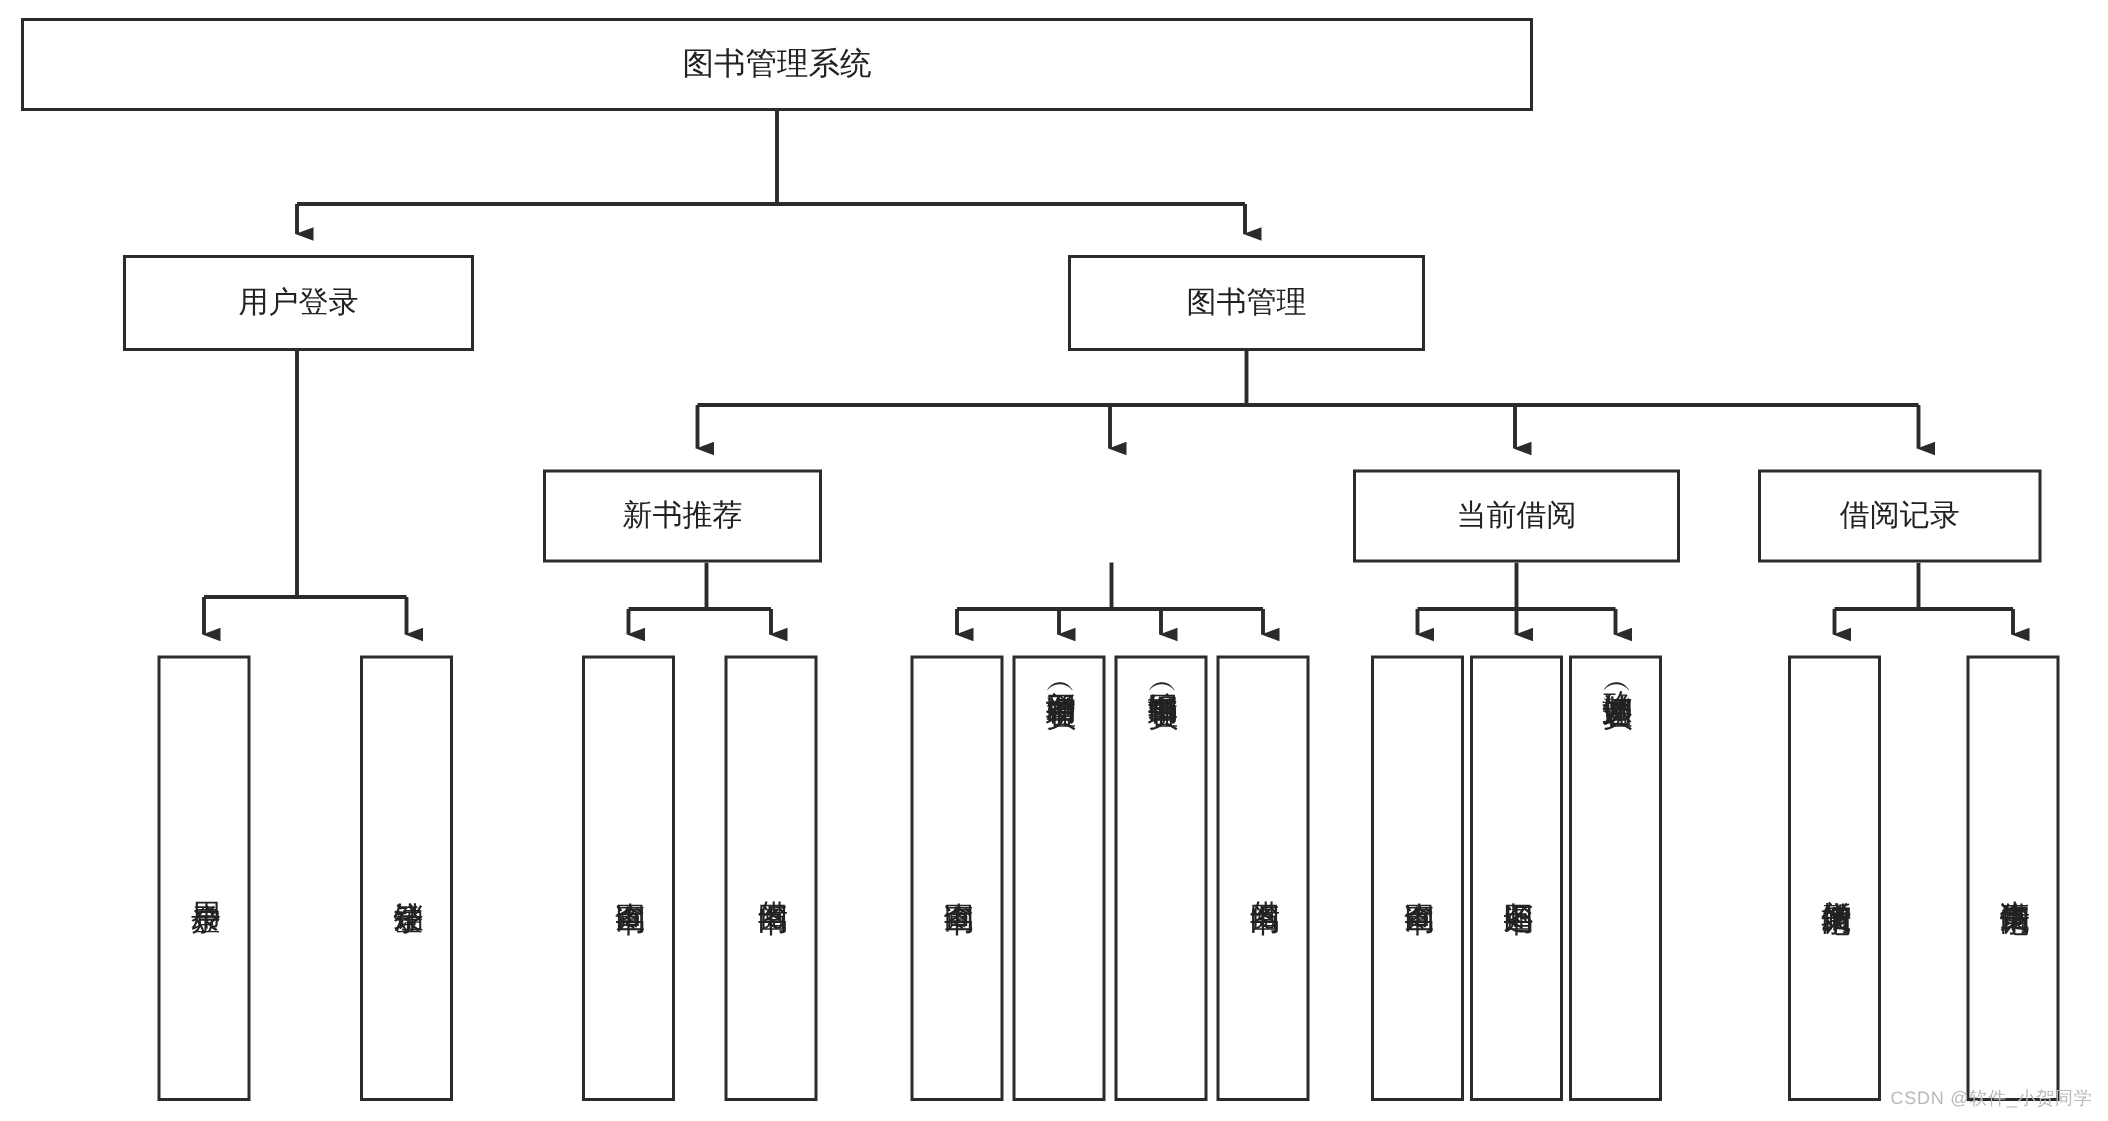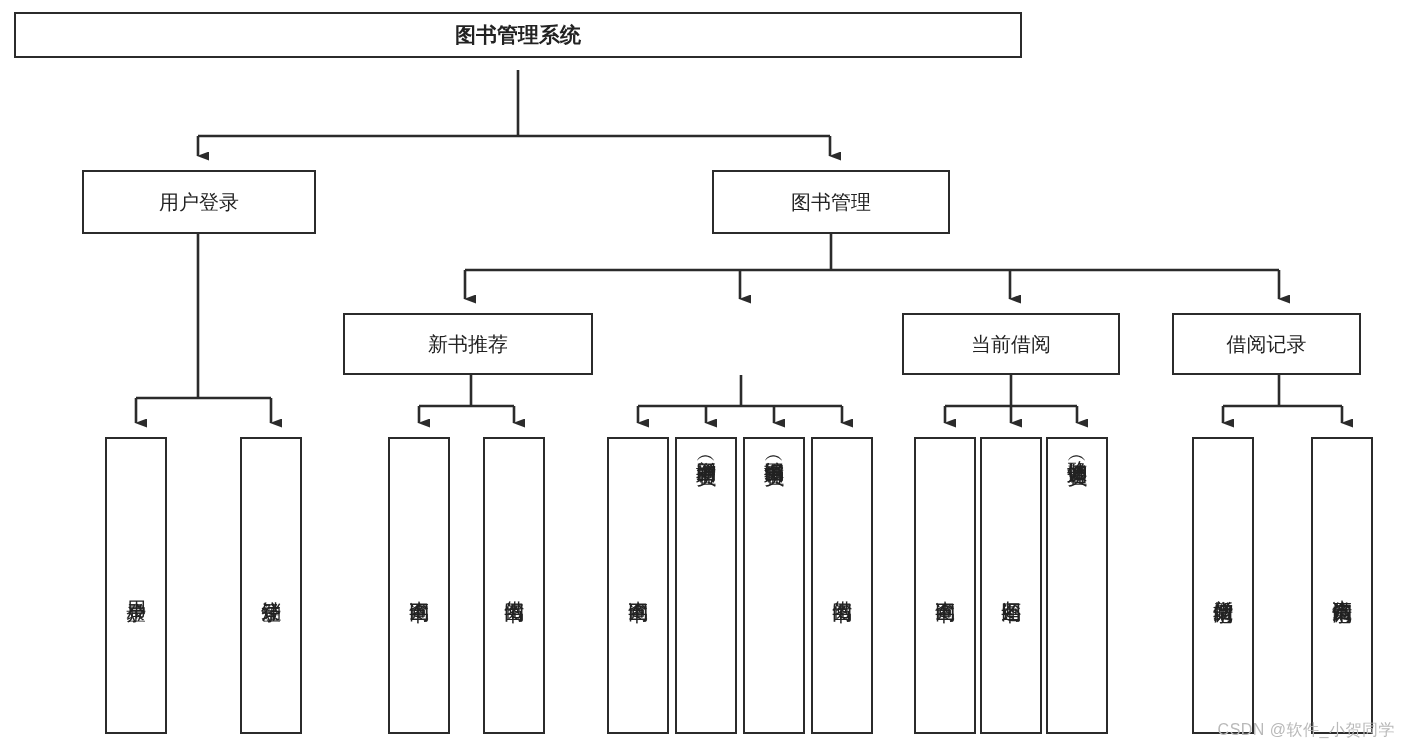--- a/index.html
+++ b/index.html
@@ -21,30 +21,30 @@
     justify-content:center;
     color:#222222;
   }
   .node .lbl{
     display:block;
     text-align:center;
     line-height:1.12;
     letter-spacing:0px;
   }
   
-  #n-root{left:14px;top:12px;width:1008px;height:46px;font-weight:bold;}
+  #n-root{left:14px;top:12px;width:1008px;height:62px;}
   #n-root .lbl{font-size:21px;}
   
   #n-login{left:82px;top:170px;width:234px;height:64px;}
   #n-book{left:712px;top:170px;width:238px;height:64px;}
   .lvl2 .lbl{font-size:20px;}
   
   .lvl3{top:313px;height:62px;}
   .lvl3 .lbl{font-size:20px;}
-  #n-newbook{left:343px;width:250px;}
+  #n-newbook{left:362px;width:186px;}
   #n-borrow{left:632px;width:218px;}
   #n-current{left:902px;width:218px;}
   #n-record{left:1172px;width:189px;}
   
   .leaf{
     top:437px;height:297px;width:62px;
     align-items:flex-start;
     padding-top:6px;
   }
   .leaf .lbl{
@@ -59,21 +59,21 @@
     align-items:center;
     justify-content:flex-start;
     white-space:normal;
   }
   .leaf.tall .lbl{justify-content:flex-start;}
   .leaf.mid .lbl{justify-content:center;}
   
   #watermark{
     position:absolute;
     right:10px;bottom:6px;
-    font-size:16px;
+    font-size:12px;
     color:#b9b9b9;
     white-space:nowrap;
     letter-spacing:0.5px;
   }
 </style>
 </head>
 <body>
 
 <div id="stage">
 

